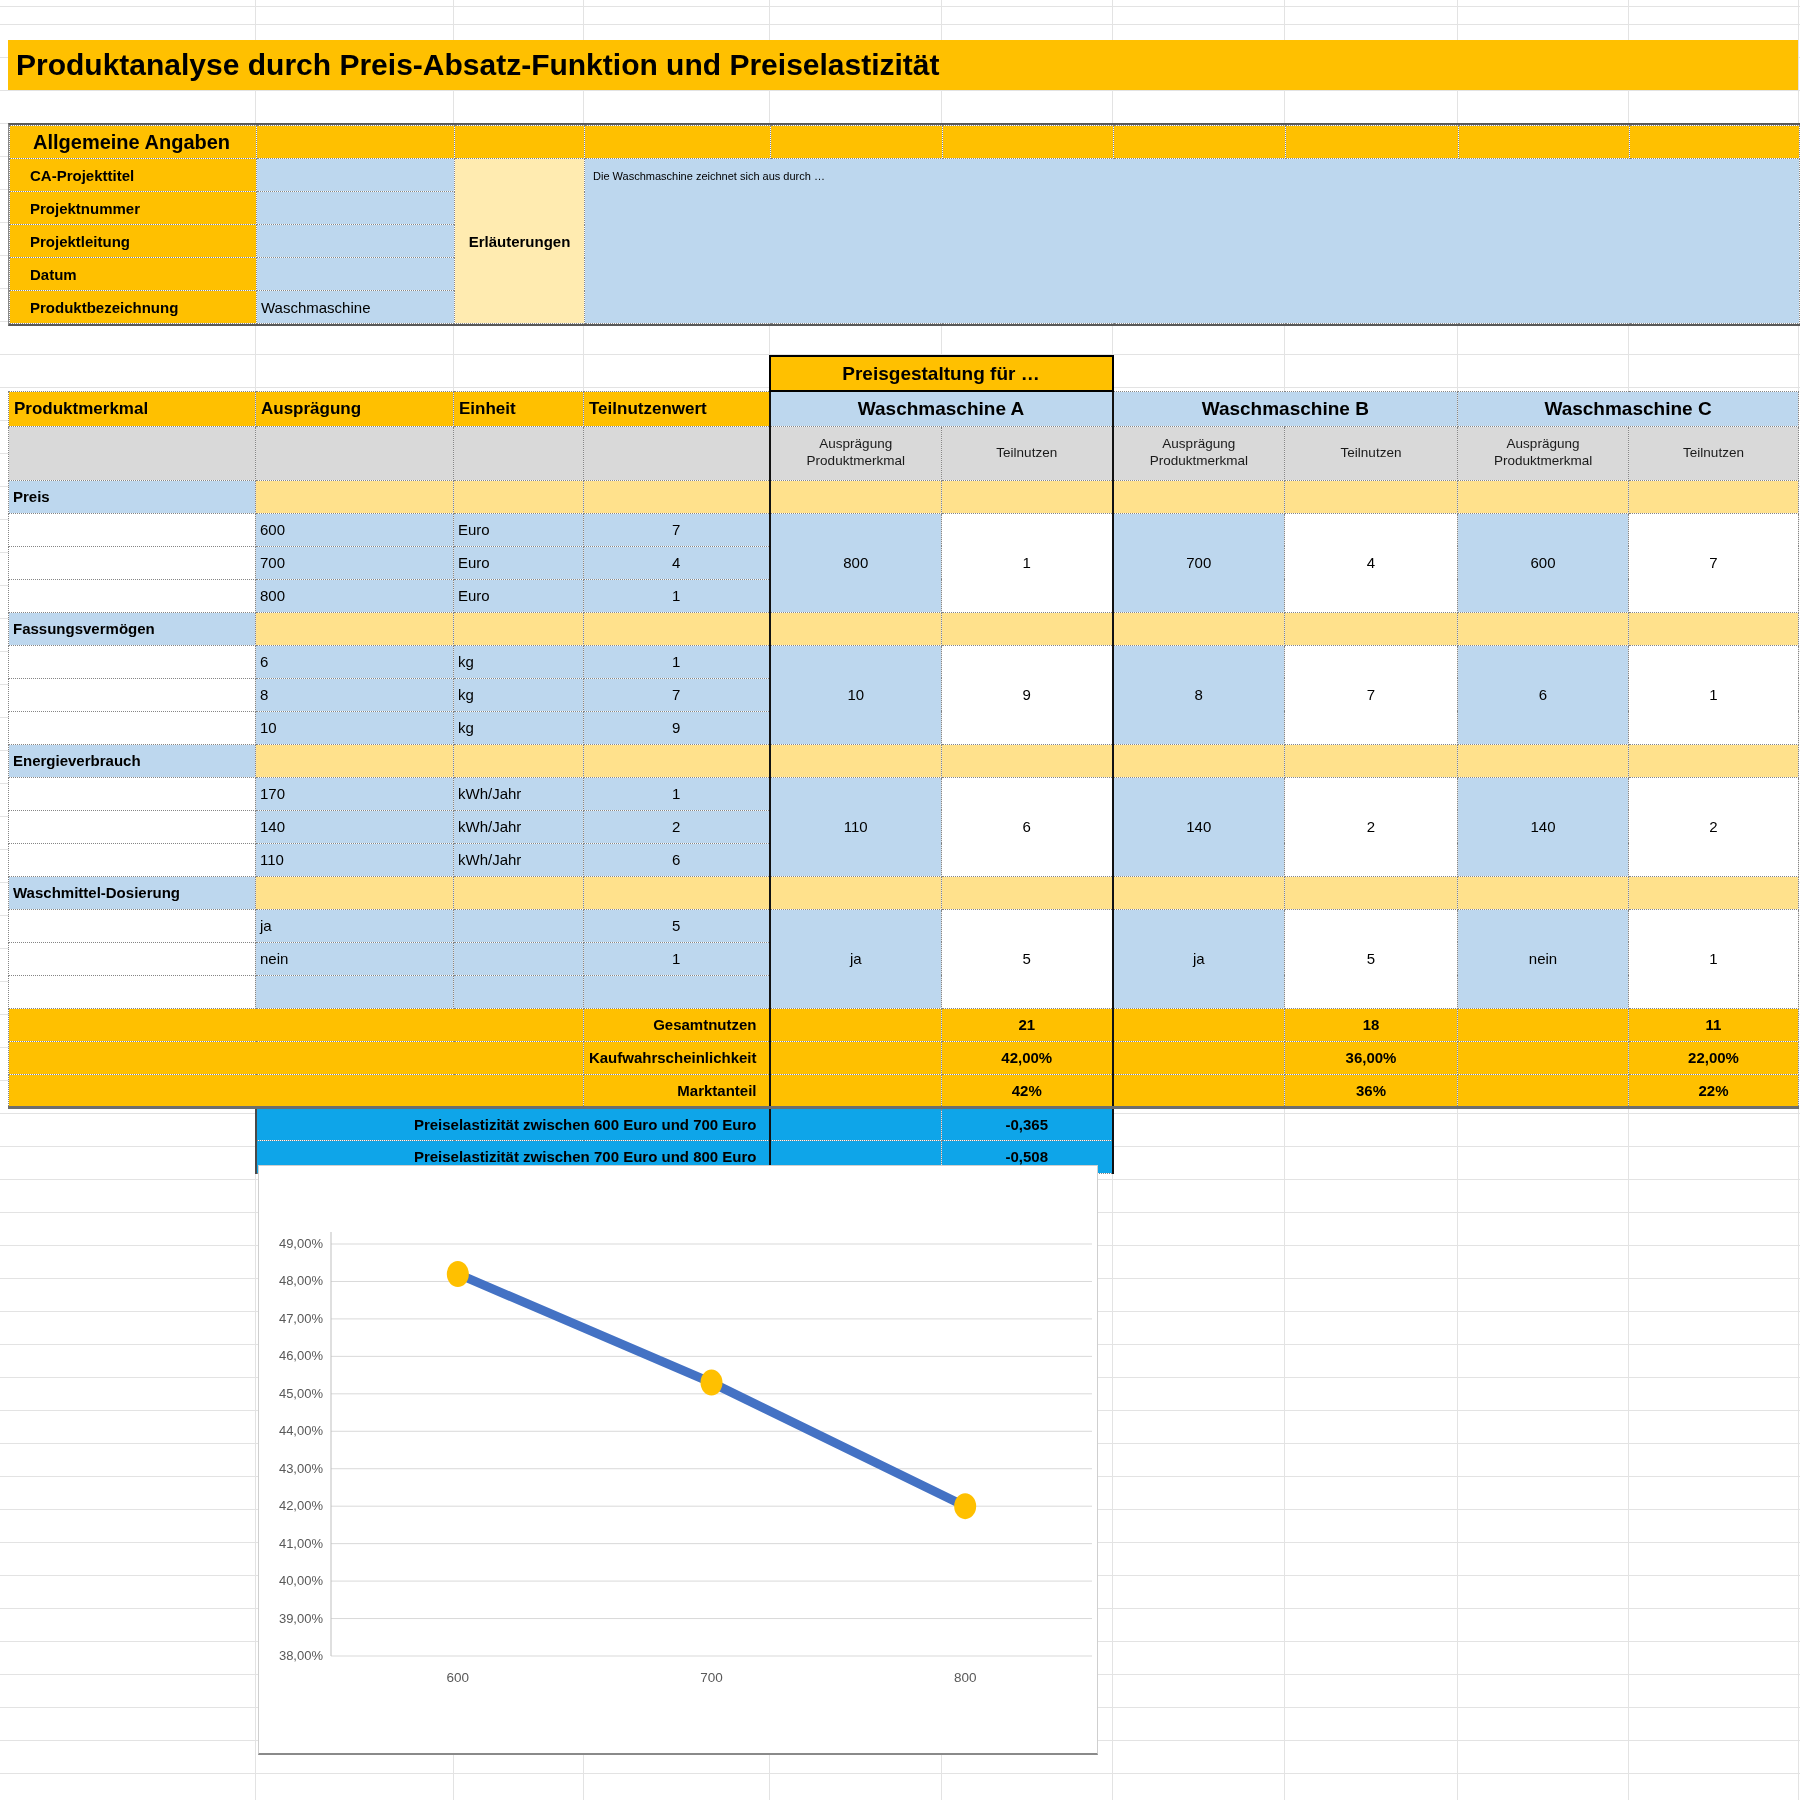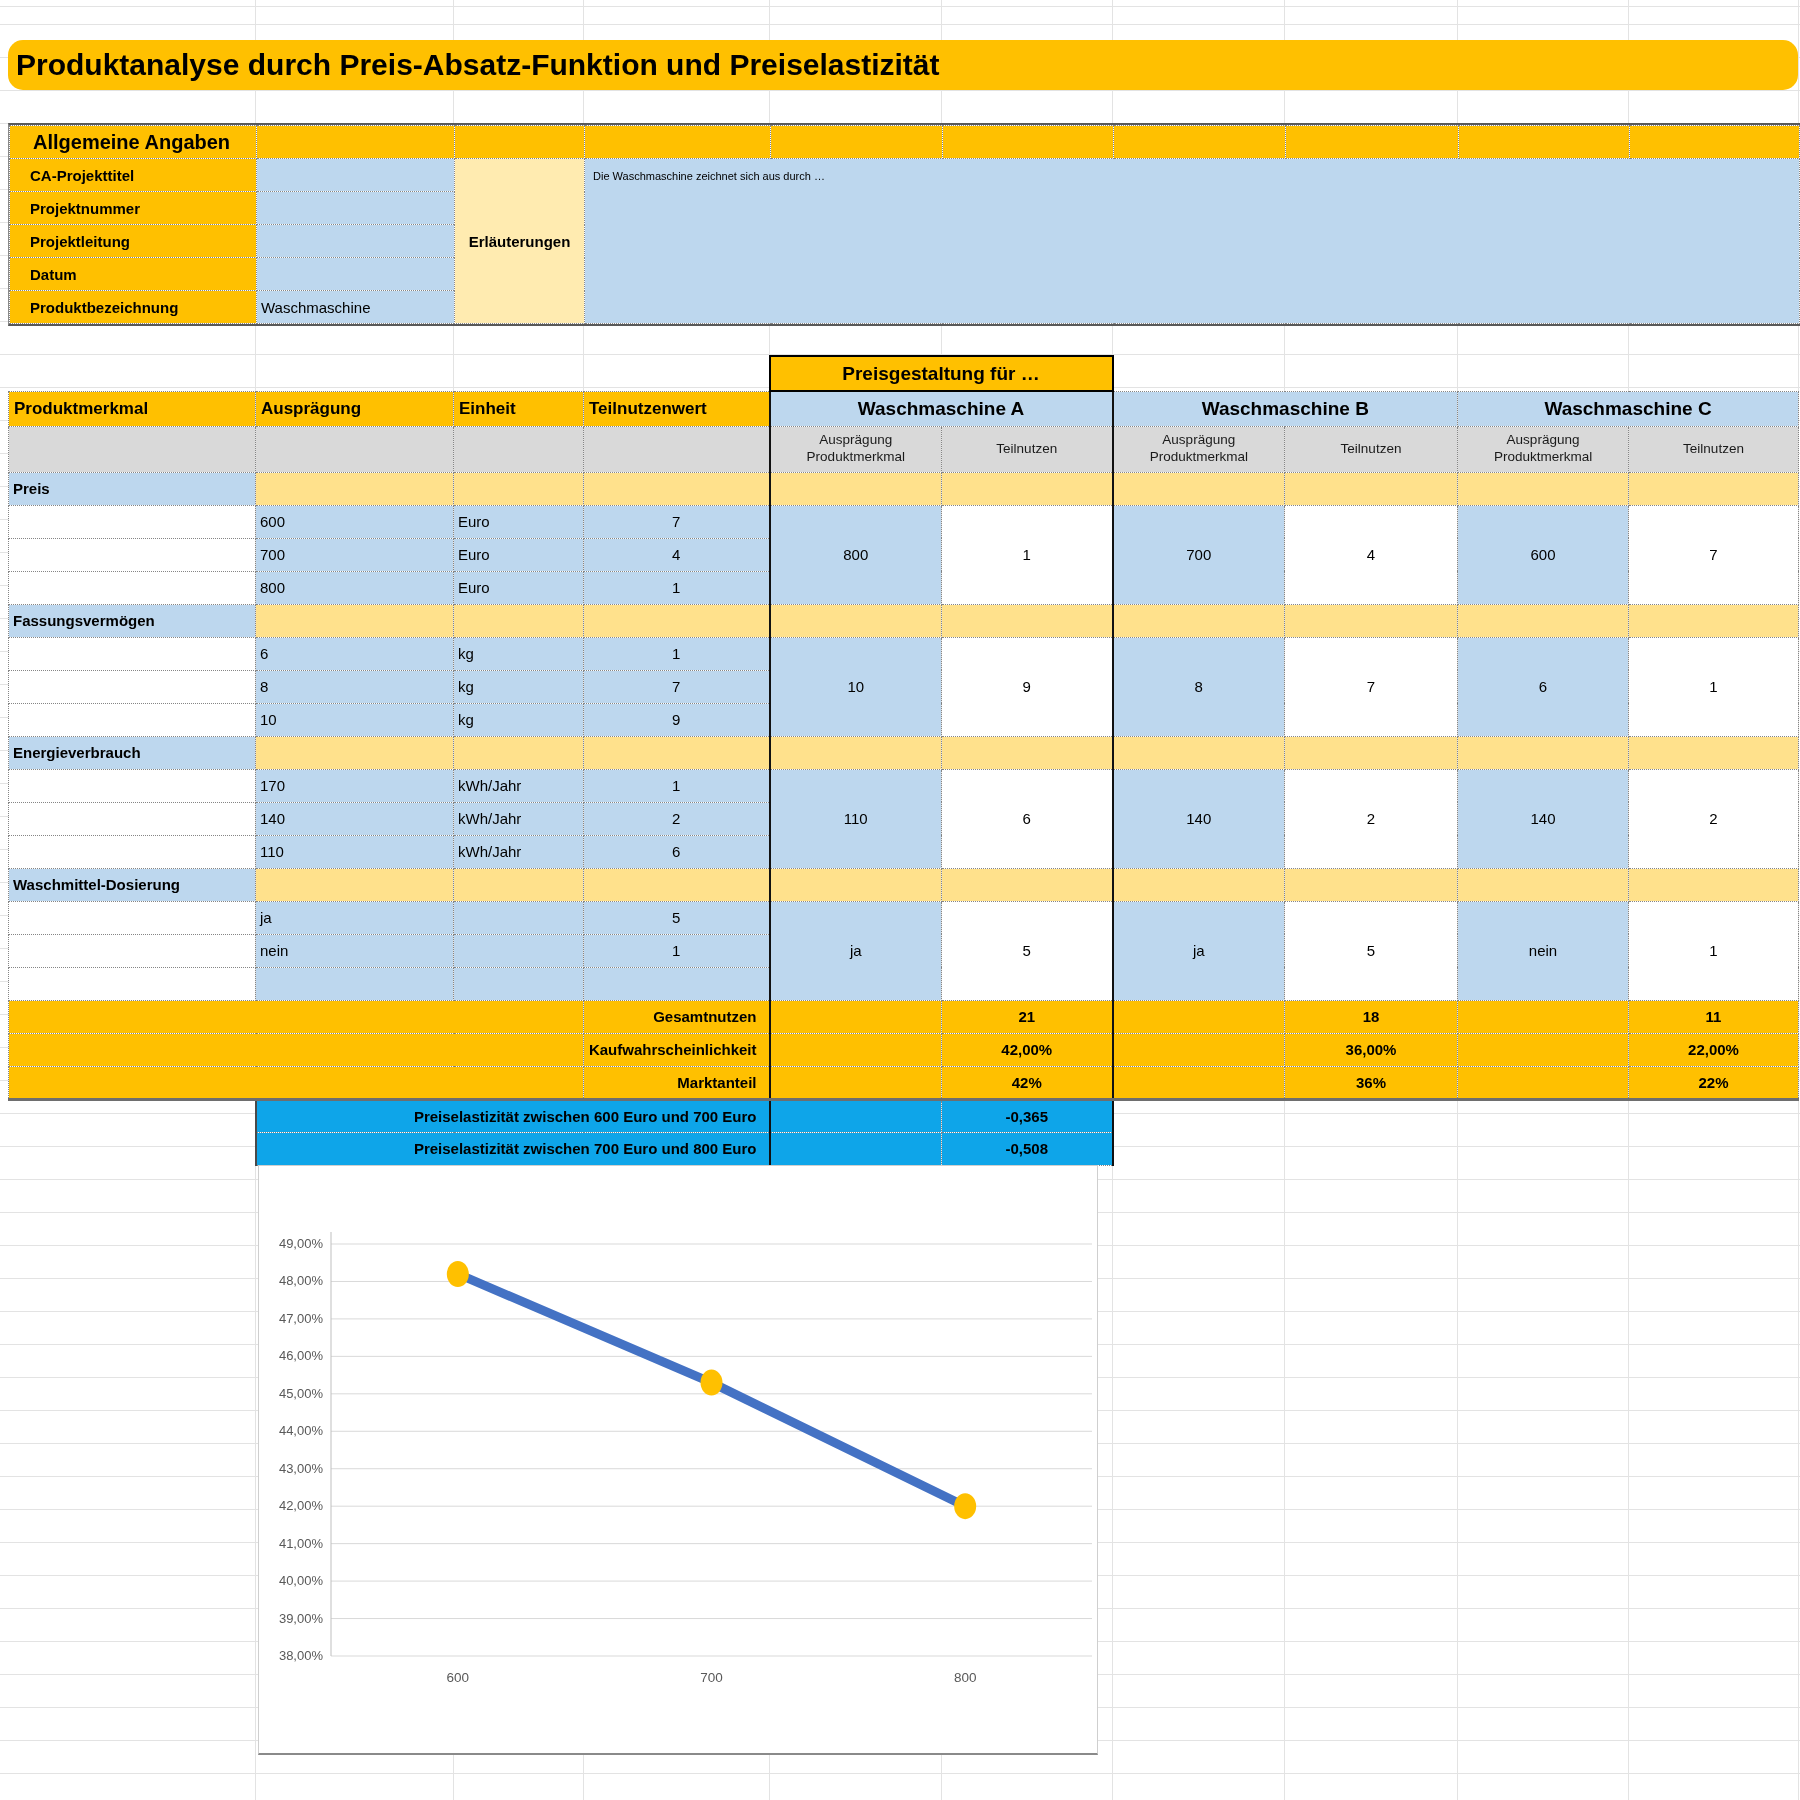--- a/index.html
+++ b/index.html
@@ -6,27 +6,27 @@
   body{font-family:"Liberation Sans",sans-serif;color:#000;}
   #sheet{position:relative;width:1800px;height:1800px;background:#fff;overflow:hidden;}
   
   #gridbg{position:absolute;left:0;top:0;width:1800px;height:1800px;
     background-image:repeating-linear-gradient(to bottom,#e3e3e3 0 1px,transparent 1px 33px);
     background-position:0 24px;}
   .vline{position:absolute;top:0;width:1px;height:1800px;background:#e3e3e3;}
 
   
   #titlebar{position:absolute;left:8px;top:40px;width:1790px;height:50px;background:#FFC000;
-    font-size:30px;font-weight:bold;line-height:50px;padding-left:8px;box-sizing:border-box;border-radius:15px;}
+    font-size:30px;font-weight:bold;line-height:50px;padding-left:8px;box-sizing:border-box;}
 
   table{border-collapse:collapse;table-layout:fixed;width:1790px;}
   td{padding:0 4px;font-size:15px;border:1px dotted #858585;overflow:hidden;white-space:nowrap;
      vertical-align:middle;box-sizing:border-box;}
   tr{height:33px;}
-  tr.h35{height:35px;} tr.h46{height:46px;}
+  tr.h35{height:35px;} tr.h46{height:54px;}
 
   #formwrap{position:absolute;left:8px;top:123px;border-top:2px solid #595959;border-bottom:2px solid #595959;
     border-left:1px solid #8a8a8a;border-right:1px solid #8a8a8a;}
   .ohead{background:#FFC000;font-weight:bold;font-size:20px;padding-left:23px;}
   .ocell{background:#FFC000;}
   .flabel{background:#FFC000;font-weight:bold;padding-left:20px;}
   .fval{background:#BDD7EE;}
   .enote{background:#FFEBB0;font-weight:bold;text-align:center;white-space:normal;}
   .fnotes{background:#BDD7EE;vertical-align:top;padding:11px 8px;font-size:11px;white-space:normal;}
 

